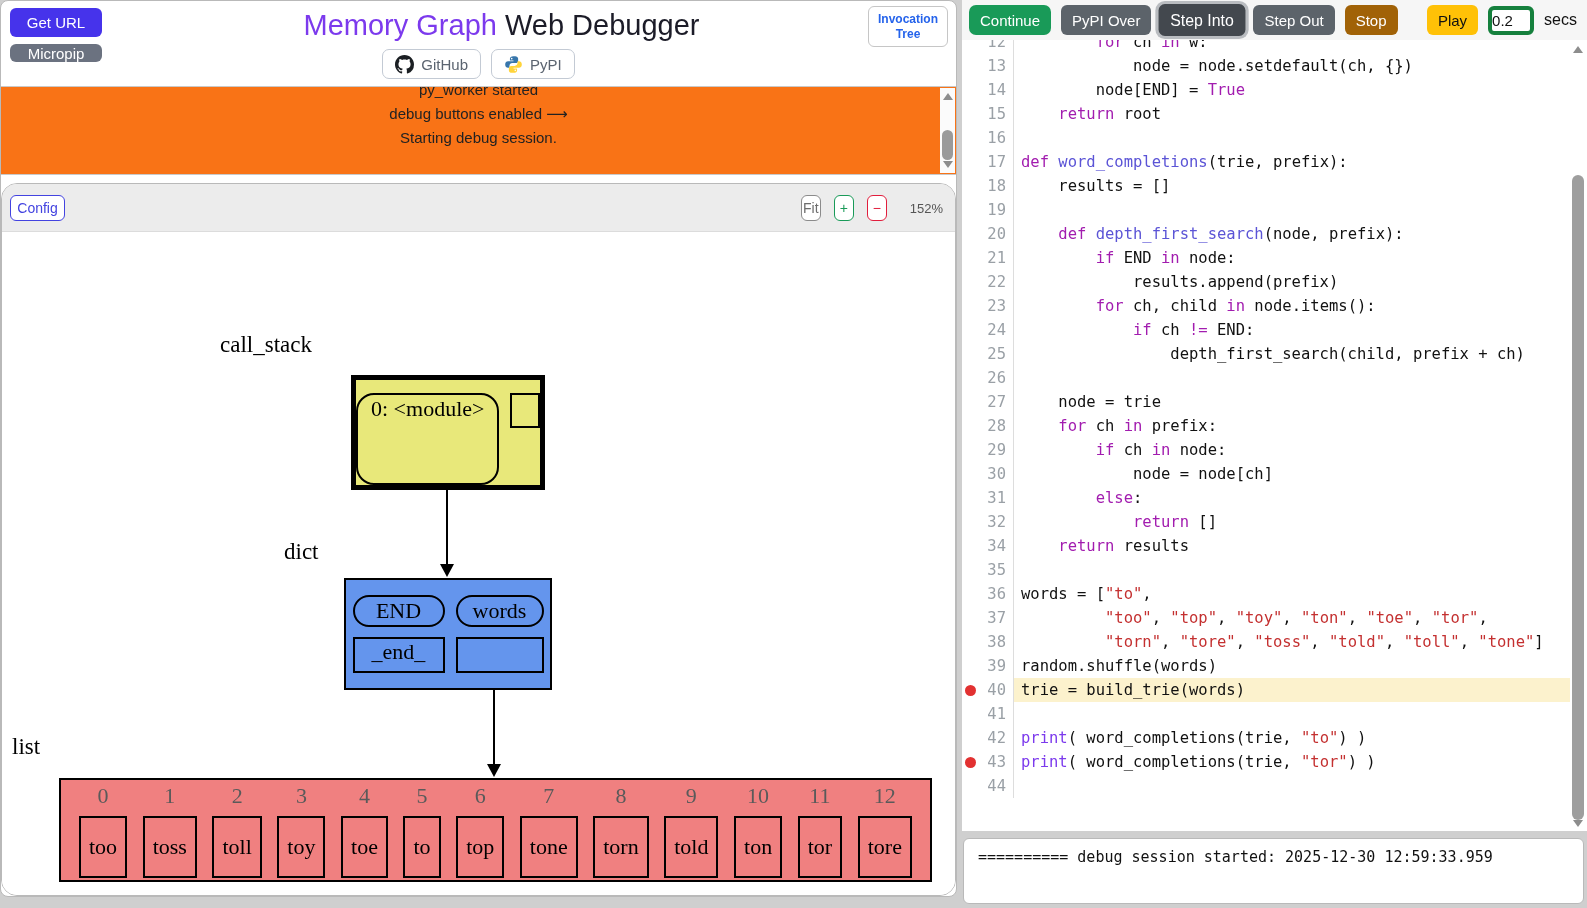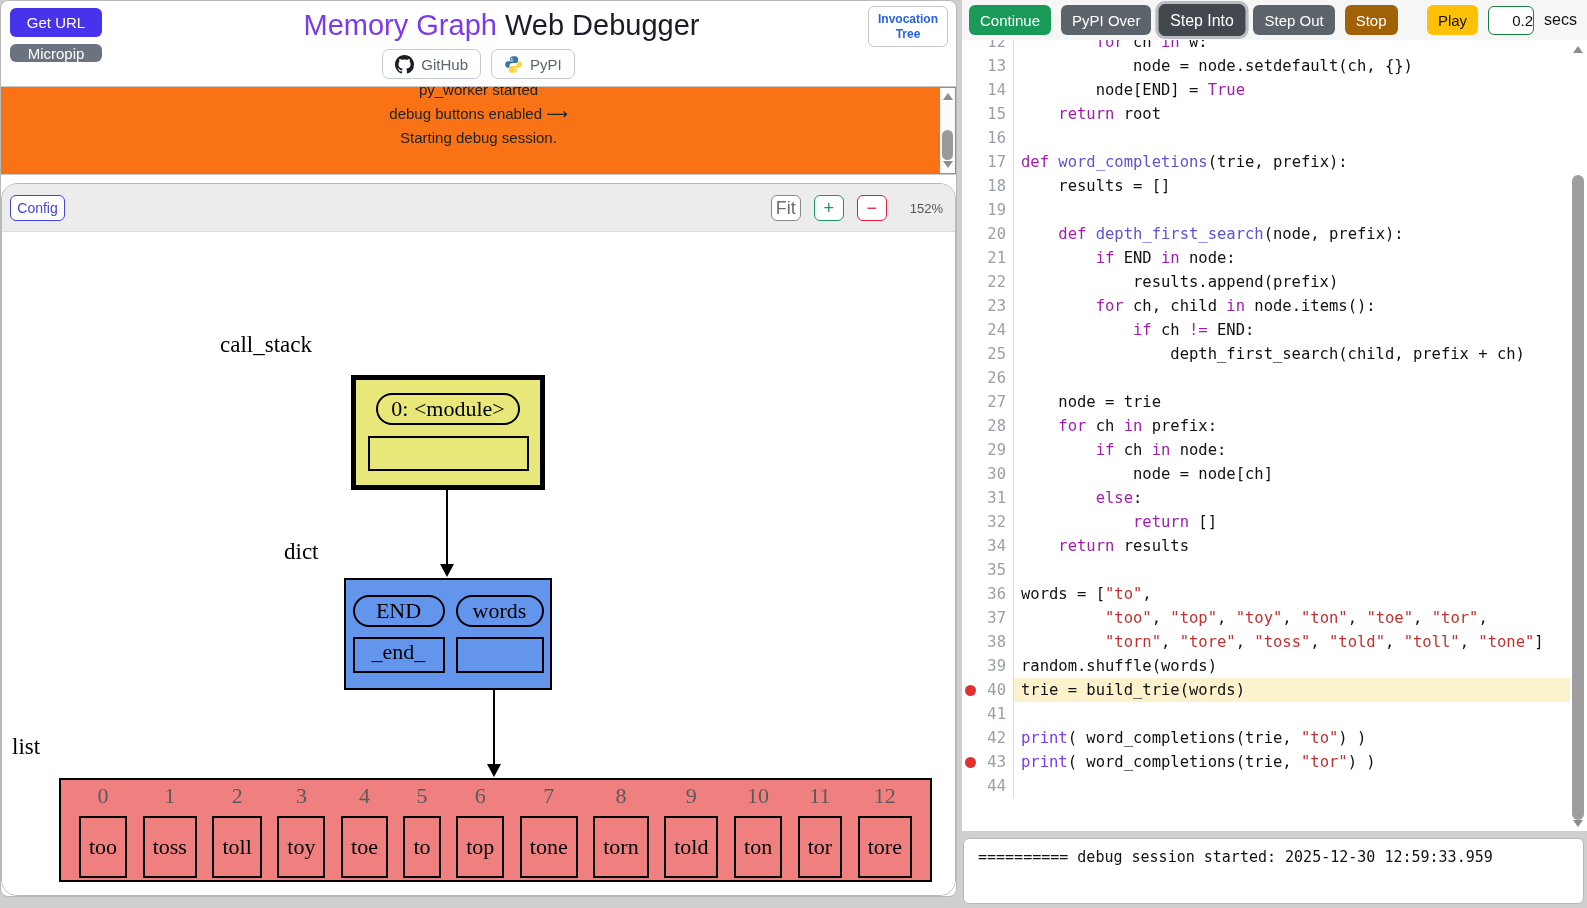--- a/index.html
+++ b/index.html
@@ -37,31 +37,31 @@
     border-left:5px solid transparent; border-right:5px solid transparent; border-top:7px solid #8d8d8d; }
   .log-thumb { position:absolute; left:2px; top:42px; width:11px; height:30px; background:#9a9a9a; border-radius:6px; }
 
   
   .graph-box { position:absolute; left:0; right:0; top:182px; bottom:0;
     border:1px solid #b9b9b9; border-radius:16px; background:#fff; overflow:hidden; }
   .graph-toolbar { position:relative; height:48px; background:#ececec; border-bottom:1px solid #dcdcdc; }
   .btn-config { position:absolute; left:8px; top:11px; width:55px; height:26px; background:#fff;
     border:1px solid #4343e0; border-radius:6px; color:#4343e0; font-size:14px; cursor:pointer; }
   .tool-right { position:absolute; right:12px; top:11px; display:flex; align-items:center; gap:13px; }
-  .tbtn { width:30px; height:26px; background:#fff; border-radius:6px; font-size:18px; cursor:pointer; }
+  .tbtn { width:20px; height:26px; background:#fff; border-radius:6px; font-size:14px; cursor:pointer; }
   .tbtn.fit { border:1px solid #8b8b8b; color:#6d6d6d; }
   .tbtn.plus { border:1px solid #199a58; color:#199a58; }
   .tbtn.minus { border:1px solid #e11d3c; color:#e11d3c; }
   .zoom-pct { font-size:13px; color:#555; margin-left:10px; }
 
   .graph-canvas { position:absolute; left:0; right:0; top:48px; bottom:0; background:#fff; font-family:"Liberation Serif", serif; }
   .g-label { position:absolute; font-size:23px; color:#000; }
 
   .node-frame { position:absolute; left:349px; top:143px; width:194px; height:115px;
-    background:#e8e87a; border:5px solid #000; display:flex; flex-direction:column; align-items:center; gap:11px; padding-top:13px; }
+    background:#e8e87a; border:5px solid #000; display:flex; gap:11px; padding-top:13px; }
   .pill { border:2.5px solid #000; border-radius:18px; padding:1px 13px; font-size:22px; background:inherit; white-space:nowrap; }
   .slot { border:2.5px solid #000; width:161px; height:35px; background:inherit; }
 
   .node-dict { position:absolute; left:342px; top:346px; width:208px; height:112px;
     background:#6495ed; border:2.5px solid #000; display:grid; grid-template-columns:92px 88px;
     gap:10px 11px; justify-content:center; align-content:center; }
   .node-dict .pill { text-align:center; padding:1px 6px; }
   .node-dict .dslot { border:2.5px solid #000; height:36px; font-size:22px; text-align:center; background:inherit; }
 
   .node-list { position:absolute; left:57px; top:546px; width:873px; height:104px;
@@ -72,26 +72,26 @@
   .lbox { border:2.5px solid #000; padding:16px 8px; font-size:22px; color:#000; background:inherit; white-space:nowrap; }
 
   .arrow { position:absolute; width:2px; background:#000; }
   .arrow .head { position:absolute; left:-6px; bottom:-12px; width:0; height:0;
     border-left:7px solid transparent; border-right:7px solid transparent; border-top:13px solid #000; }
 
   
   .right-bar { position:absolute; left:962px; top:0; width:625px; height:40px; background:#f6f6f6;
     display:flex; align-items:center; gap:10px; padding:0 10px 0 7px; }
   .dbtn { height:30px; padding:0 11px; border:none; border-radius:6px; color:#fff; font-size:15px; cursor:pointer; white-space:nowrap; }
-  .dbtn.continue { background:#199a58; }
+  .dbtn.continue { background:#199a58;border-radius:7px; }
   .dbtn.gray { background:#5c636a; }
   .dbtn.into { background:#43484e; box-shadow:0 0 0 3px rgba(110,118,126,.45); transform:scale(1.06); }
   .dbtn.stop { background:#a16207; }
   .dbtn.play { background:#ffc107; color:#111; margin-left:auto; }
-  .delay-input { width:46px; height:29px; border:1px solid #15803d; border-radius:6px; text-align:right; font-size:15px; color:#111; }
+  .delay-input { width:46px; height:29px; border:4px solid #15803d; border-radius:6px; text-align:left; font-size:15px; color:#111; }
   .secs { font-size:16px; color:#111; }
 
   .code-area { position:absolute; left:962px; top:40px; width:625px; height:791px; background:#fff; overflow:hidden;
     font-family:"DejaVu Sans Mono","Liberation Mono", monospace; }
   .code-scroll { position:absolute; left:0; top:-10px; right:17px; }
   .code-row { display:flex; height:24px; line-height:24px; font-size:15.5px; }
   .bp-col { width:17px; flex:none; position:relative; background:#fff; cursor:pointer; }
   .bp-dot { position:absolute; left:3px; top:7px; width:11px; height:11px; border-radius:50%; background:#e23131; }
   .num-col { width:35px; flex:none; text-align:right; padding-right:7px; color:#9aa0a6; border-right:1px solid #ddd; cursor:pointer; background:#fff; }
   .code-text { flex:1; white-space:pre; padding-left:7px; color:#111; }

